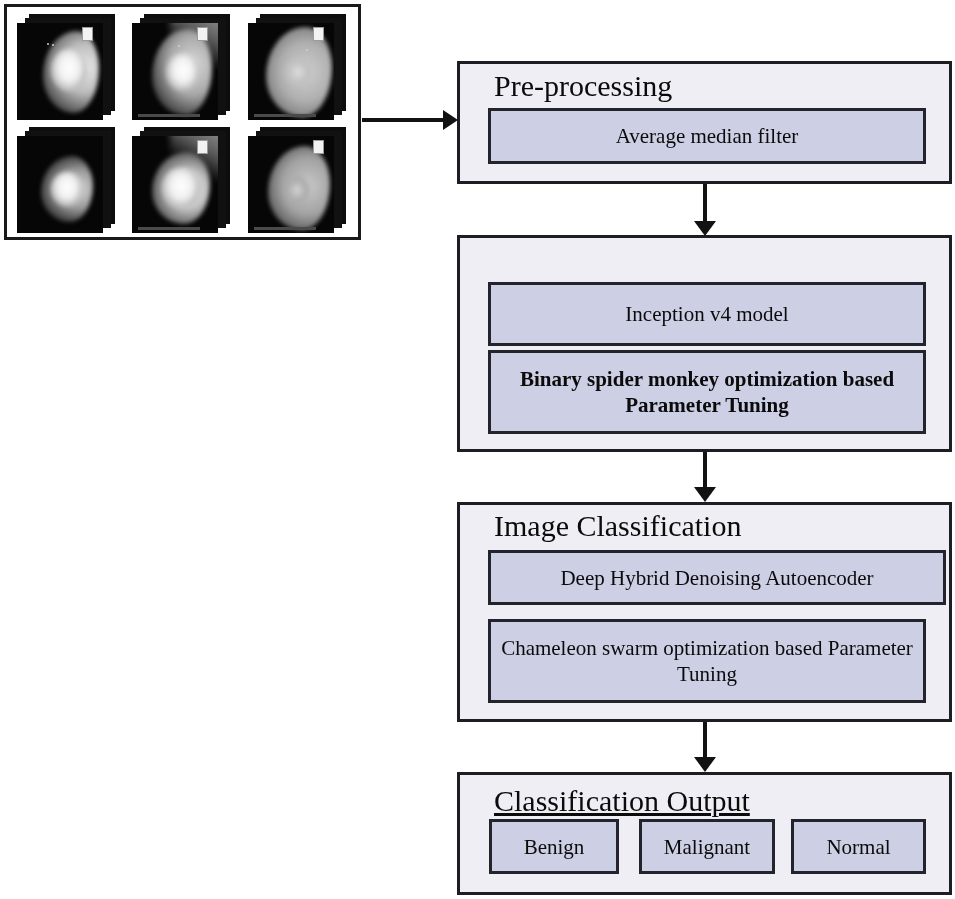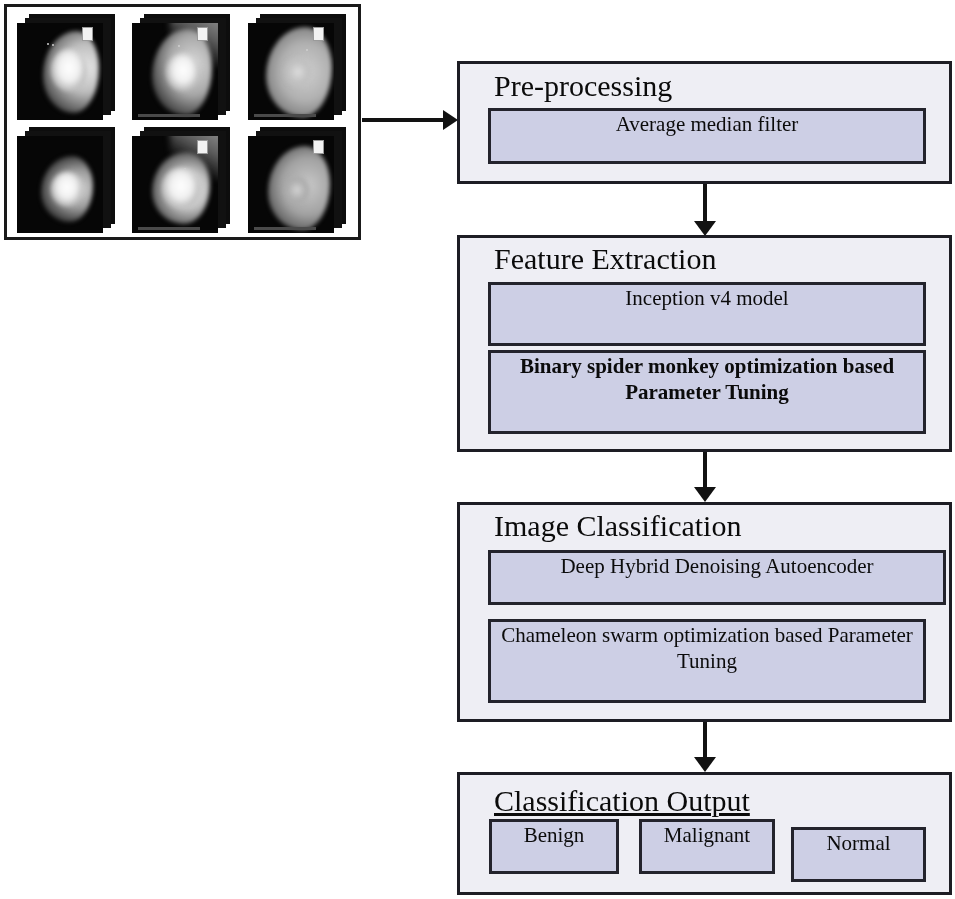--- a/index.html
+++ b/index.html
@@ -150,20 +150,21 @@
     color: #0b0b0b;
     white-space: nowrap;
     margin-left: 10px;
   }
   .inner-box {
     position: absolute;
     border: 3px solid #23232c;
     background: #cdcfe5;
     box-sizing: border-box;
     display: flex;
+    align-items: center;
     justify-content: center;
     text-align: center;
     font-size: 21px;
     line-height: 26px;
     color: #0b0b0b;
   }
 
   
   .arrow-v {
     position: absolute;
@@ -304,21 +305,20 @@
 </div>
 
 <div class="stage-box" style="left:457px; top:61px; width:495px; height:123px;">
   <div class="stage-title" style="top:9px;">Pre-processing</div>
   <div class="inner-box" style="left:28px; top:44px; width:438px; height:56px;">
     <span>Average median filter</span>
   </div>
 </div>
 
 <div class="stage-box" style="left:457px; top:235px; width:495px; height:217px;">
-  <div class="stage-title" style="top:8px;">Feature Extraction</div>
   <div class="inner-box" style="left:28px; top:44px; width:438px; height:64px;">
     <span>Inception v4 model</span>
   </div>
   <div class="inner-box" style="left:28px; top:112px; width:438px; height:84px;font-weight:bold;">
     <span>Binary spider monkey optimization based Parameter Tuning</span>
   </div>
 </div>
 
 <div class="stage-box" style="left:457px; top:502px; width:495px; height:220px;">
   <div class="stage-title" style="top:8px;">Image Classification</div>
@@ -331,16 +331,16 @@
 </div>
 
 <div class="stage-box" style="left:457px; top:772px; width:495px; height:123px;">
   <div class="stage-title" style="top:13px;text-decoration:underline;">Classification Output</div>
   <div class="inner-box" style="left:179px; top:44px; width:136px; height:55px;">
     <span>Malignant</span>
   </div>
   <div class="inner-box" style="left:29px; top:44px; width:130px; height:55px;">
     <span>Benign</span>
   </div>
-  <div class="inner-box" style="left:331px; top:52px; width:135px; height:55px;">
+  <div class="inner-box" style="left:331px; top:44px; width:135px; height:55px;">
     <span>Normal</span>
   </div>
 </div>
 
 </body></html>

